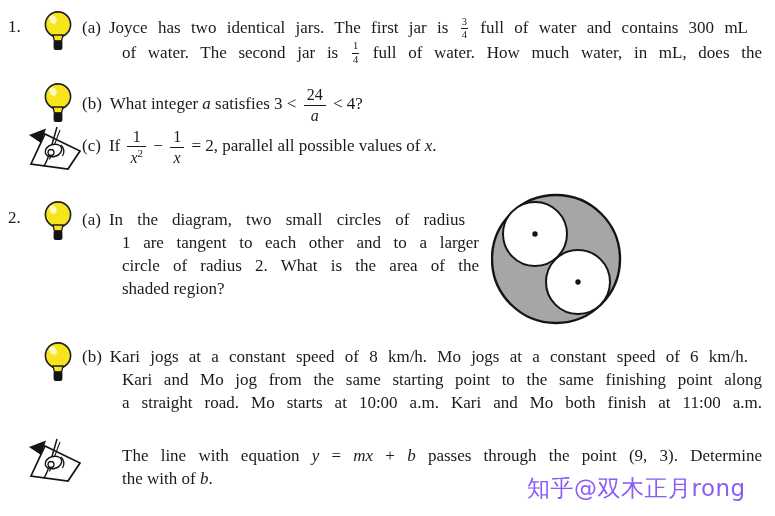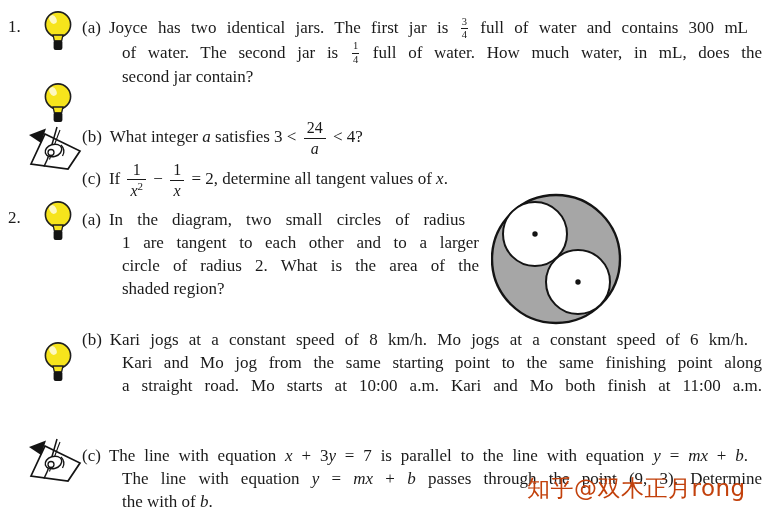--- a/index.html
+++ b/index.html
@@ -16,24 +16,24 @@
   .dfrac{display:inline-block;vertical-align:middle;text-align:center;line-height:1.08;
          font-size:16px;margin:0 3px;}
   .dfrac .fn{display:block;border-bottom:1.3px solid #1a1a1a;padding:0 3px 1px;text-align:center;}
   .dfrac .fd{display:block;padding:1px 3px 0;}
   .dfrac sup{font-size:11px;}
   
   .sfrac{display:inline-block;vertical-align:-5px;text-align:center;line-height:1;
          font-size:10.5px;margin:0 2px;}
   .sfrac .fn{display:block;border-bottom:1px solid #1a1a1a;padding:0 1px 1px;}
   .sfrac .fd{display:block;padding:1px 1px 0;}
-  .mrow{line-height:40px;white-space:nowrap;margin-top:33px;}
+  .mrow{line-height:40px;white-space:nowrap;}
   .watermark{position:absolute;left:527px;top:473px;z-index:5;
              font-family:"DejaVu Sans", sans-serif;font-size:23px;
-             color:#c2410c;letter-spacing:0.5px;white-space:nowrap;}
+             color:#8b5cf6;letter-spacing:0.5px;white-space:nowrap;}
   svg{display:block;}
 </style>
 </head>
 <body>
 
 <div id="page">
 
   <span class="abs pnum" style="left:8px;top:17px;">1.</span>
 
   <div class="abs" style="left:43px;top:10px;">
@@ -45,21 +45,20 @@
     </svg>
   </div>
 
   <div class="abs" style="left:82px;top:16px;width:666px;">
     <div class="line just">
       <span class="plabel">(a)</span><span>Joyce has two identical jars.  The first jar is </span><span class="sfrac"><span class="fn">3</span><span class="fd">4</span></span><span> full of water and contains 300 mL</span>
     </div>
     <div class="line just ind" style="width:640px;">
       <span>of water.  The second jar is </span><span class="sfrac"><span class="fn">1</span><span class="fd">4</span></span><span> full of water.  How much water, in mL, does the</span>
     </div>
-    <div class="line ind">second jar contain?</div>
   </div>
 
   <div class="abs" style="left:43px;top:82px;">
     <svg width="30" height="42" viewBox="0 0 30 42">
       <circle cx="15" cy="14.5" r="12.6" stroke="#1f1f1f" stroke-width="1.6" fill="#f6e41c"></circle>
       <path d="M10,25 L20,25 L18.6,31 L11.4,31 Z" stroke="#1f1f1f" stroke-width="1.3" fill="#f6e41c"></path>
       <ellipse cx="10" cy="9.5" rx="3.4" ry="4.6" transform="rotate(-28 10 9.5)" fill="#fdf8c0"></ellipse>
       <rect x="10.6" y="30.5" width="8.8" height="9.5" rx="2" fill="#141414"></rect>
     </svg>
   </div>
@@ -75,21 +74,21 @@
       <path d="M29,1 C26,12 23,22 19.5,33" fill="none" stroke="#141414" stroke-width="1.5"></path>
       <path d="M32,4 C28,14 25,23 21.5,33.5" fill="none" stroke="#141414" stroke-width="1.1"></path>
       <ellipse cx="25.5" cy="24.5" rx="8.5" ry="6" transform="rotate(-18 25.5 24.5)" fill="#ffffff" stroke="#141414" stroke-width="1.5"></ellipse>
       <circle cx="23" cy="26.5" r="3" fill="none" stroke="#141414" stroke-width="1.3"></circle>
       <path d="M19.5,33 L16,40.5" stroke="#141414" stroke-width="1.5"></path>
       <path d="M33,19 q5,5 1.5,11" fill="none" stroke="#141414" stroke-width="1.3"></path>
     </svg>
   </div>
 
   <div class="abs mrow" style="left:82px;top:126px;">
-    <span class="plabel">(c)</span><span>If </span><span class="dfrac"><span class="fn">1</span><span class="fd"><i class="mi">x</i><sup>2</sup></span></span><span> − </span><span class="dfrac"><span class="fn">1</span><span class="fd mi">x</span></span><span> = 2, determine all tangent values of </span><i class="mi">x</i><span>.</span>
+    <span class="plabel">(c)</span><span>If </span><span class="dfrac"><span class="fn">1</span><span class="fd"><i class="mi">x</i><sup>2</sup></span></span><span> − </span><span class="dfrac"><span class="fn">1</span><span class="fd mi">x</span></span><span> = 2, parallel all possible values of </span><i class="mi">x</i><span>.</span>
   </div>
 
   <span class="abs pnum" style="left:8px;top:208px;">2.</span>
 
   <div class="abs" style="left:43px;top:200px;">
     <svg width="30" height="42" viewBox="0 0 30 42">
       <circle cx="15" cy="14.5" r="12.6" stroke="#1f1f1f" stroke-width="1.6" fill="#f6e41c"></circle>
       <path d="M10,25 L20,25 L18.6,31 L11.4,31 Z" stroke="#1f1f1f" stroke-width="1.3" fill="#f6e41c"></path>
       <ellipse cx="10" cy="9.5" rx="3.4" ry="4.6" transform="rotate(-28 10 9.5)" fill="#fdf8c0"></ellipse>
       <rect x="10.6" y="30.5" width="8.8" height="9.5" rx="2" fill="#141414"></rect>
@@ -117,21 +116,21 @@
 
   <div class="abs" style="left:43px;top:341px;">
     <svg width="30" height="42" viewBox="0 0 30 42">
       <circle cx="15" cy="14.5" r="12.6" stroke="#1f1f1f" stroke-width="1.6" fill="#f6e41c"></circle>
       <path d="M10,25 L20,25 L18.6,31 L11.4,31 Z" stroke="#1f1f1f" stroke-width="1.3" fill="#f6e41c"></path>
       <ellipse cx="10" cy="9.5" rx="3.4" ry="4.6" transform="rotate(-28 10 9.5)" fill="#fdf8c0"></ellipse>
       <rect x="10.6" y="30.5" width="8.8" height="9.5" rx="2" fill="#141414"></rect>
     </svg>
   </div>
 
-  <div class="abs" style="left:82px;top:328px;width:666px;">
+  <div class="abs" style="left:82px;top:345px;width:666px;">
     <div class="line just">
       <span class="plabel">(b)</span><span>Kari jogs at a constant speed of 8 km/h.  Mo jogs at a constant speed of 6 km/h.</span>
     </div>
     <div class="line just ind" style="width:640px;">Kari and Mo jog from the same starting point to the same finishing point along</div>
     <div class="line just ind" style="width:640px;">a straight road.  Mo starts at 10:00 a.m.  Kari and Mo both finish at 11:00 a.m.</div>
   </div>
 
   <div class="abs" style="left:28px;top:438px;">
     <svg width="54" height="44" viewBox="0 0 54 44">
       <polygon points="17,8 52,25 40,43 3,38" fill="#ffffff" stroke="#141414" stroke-width="1.7"></polygon>
@@ -139,23 +138,20 @@
       <path d="M29,1 C26,12 23,22 19.5,33" fill="none" stroke="#141414" stroke-width="1.5"></path>
       <path d="M32,4 C28,14 25,23 21.5,33.5" fill="none" stroke="#141414" stroke-width="1.1"></path>
       <ellipse cx="25.5" cy="24.5" rx="8.5" ry="6" transform="rotate(-18 25.5 24.5)" fill="#ffffff" stroke="#141414" stroke-width="1.5"></ellipse>
       <circle cx="23" cy="26.5" r="3" fill="none" stroke="#141414" stroke-width="1.3"></circle>
       <path d="M19.5,33 L16,40.5" stroke="#141414" stroke-width="1.5"></path>
       <path d="M33,19 q5,5 1.5,11" fill="none" stroke="#141414" stroke-width="1.3"></path>
     </svg>
   </div>
 
   <div class="abs" style="left:82px;top:444px;width:666px;">
-    <div class="line just">
-      <span class="plabel">(c)</span><span>The line with equation </span><i class="mi">x</i><span> + 3</span><i class="mi">y</i><span> = 7 is parallel to the line with equation </span><i class="mi">y</i><span> = </span><i class="mi">mx</i><span> + </span><i class="mi">b</i><span>.</span>
-    </div>
     <div class="line just ind" style="width:640px;">
       <span>The line with equation </span><i class="mi">y</i><span> = </span><i class="mi">mx</i><span> + </span><i class="mi">b</i><span> passes through the point (9, 3).  Determine</span>
     </div>
     <div class="line ind">
       <span>the with of </span><i class="mi">b</i><span>.</span>
     </div>
   </div>
 
   <span class="watermark">知乎@双木正月rong</span>
 

